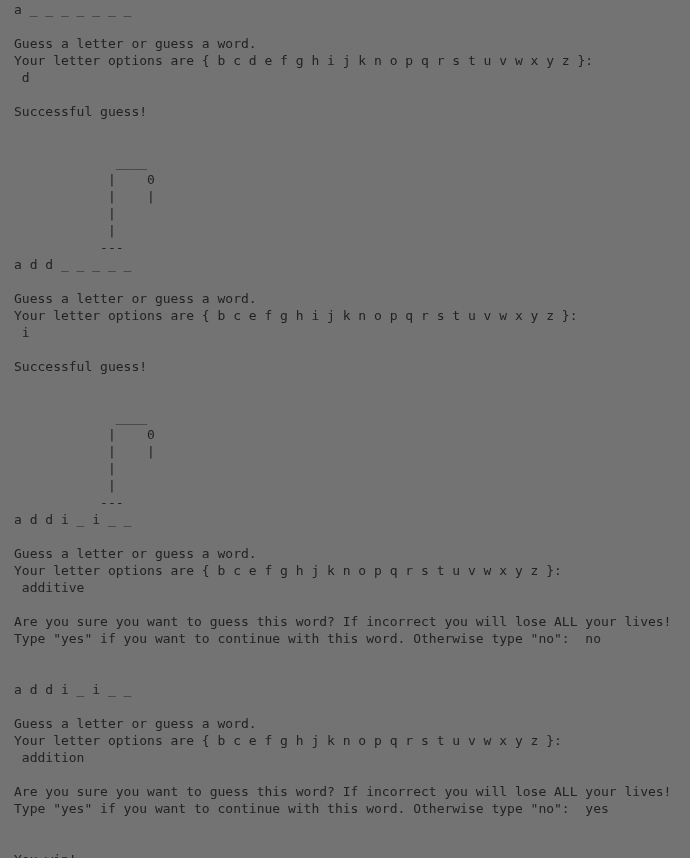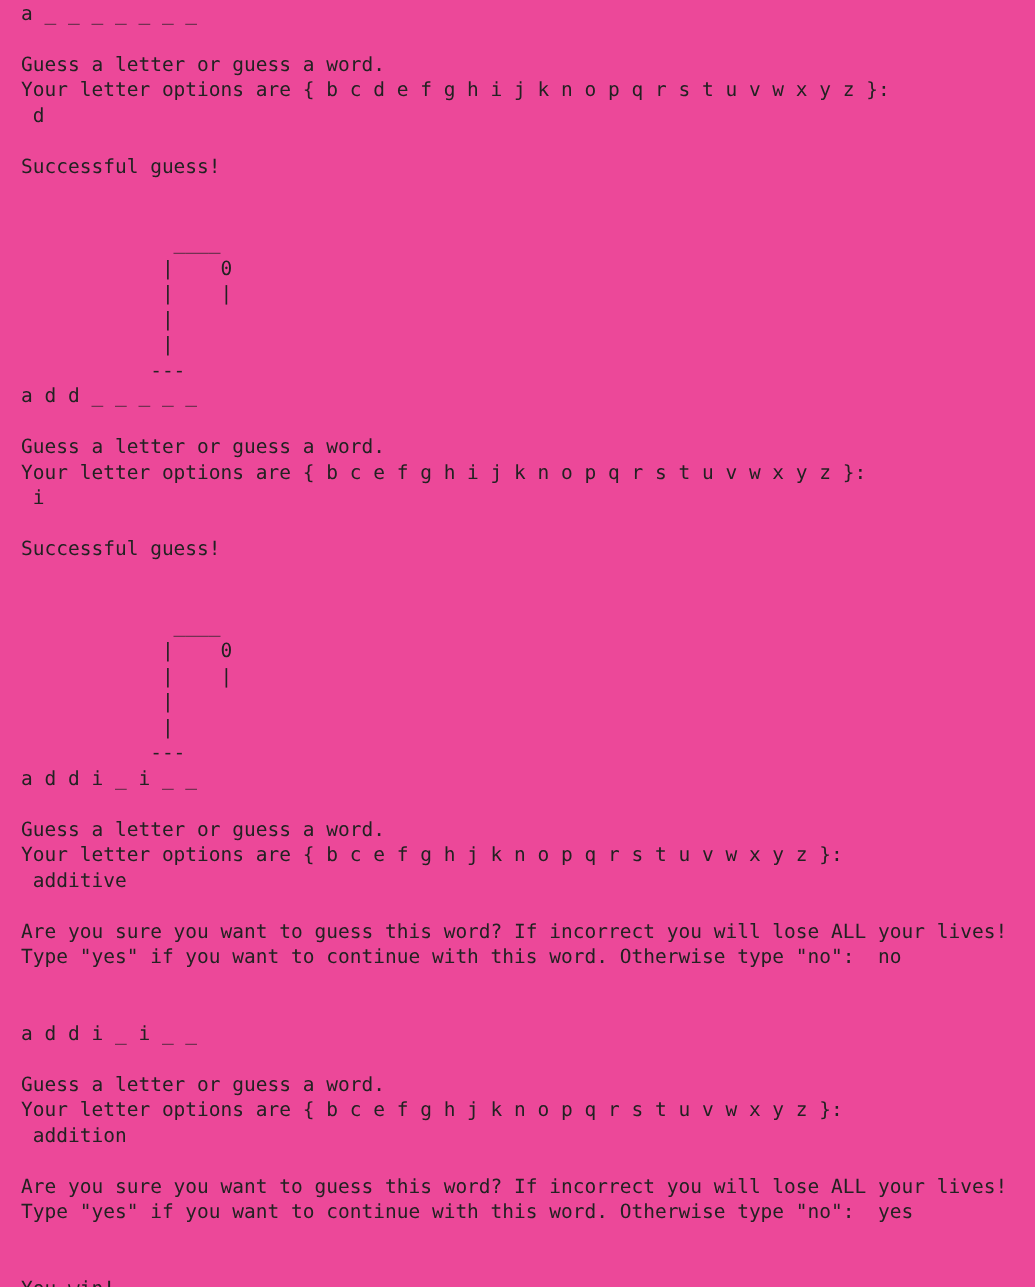--- a/index.html
+++ b/index.html
@@ -11,21 +11,21 @@
   body {
     width: 690px;
     height: 858px;
     overflow: hidden;
     font-family: "DejaVu Sans Mono", "Liberation Mono", monospace;
   }
   #terminal {
     position: relative;
     width: 690px;
     height: 858px;
-    background: #ec4899;
+    background: #737373;
     color: #222222;
     font-family: "DejaVu Sans Mono", "Liberation Mono", monospace;
     font-size: 13px;
     line-height: 17px;
     padding: 16px;
     box-sizing: border-box;
   }
   .console-output {
     position: absolute;
     left: 14px;

